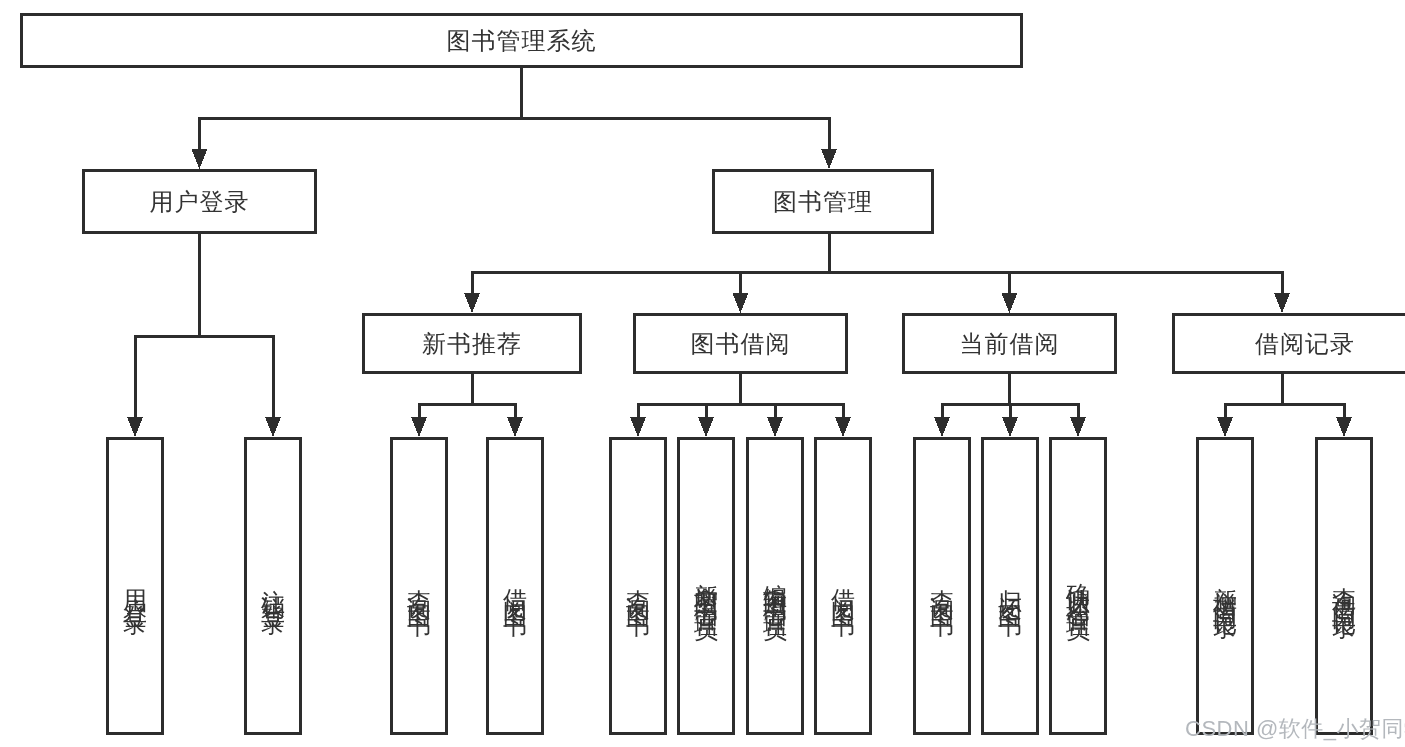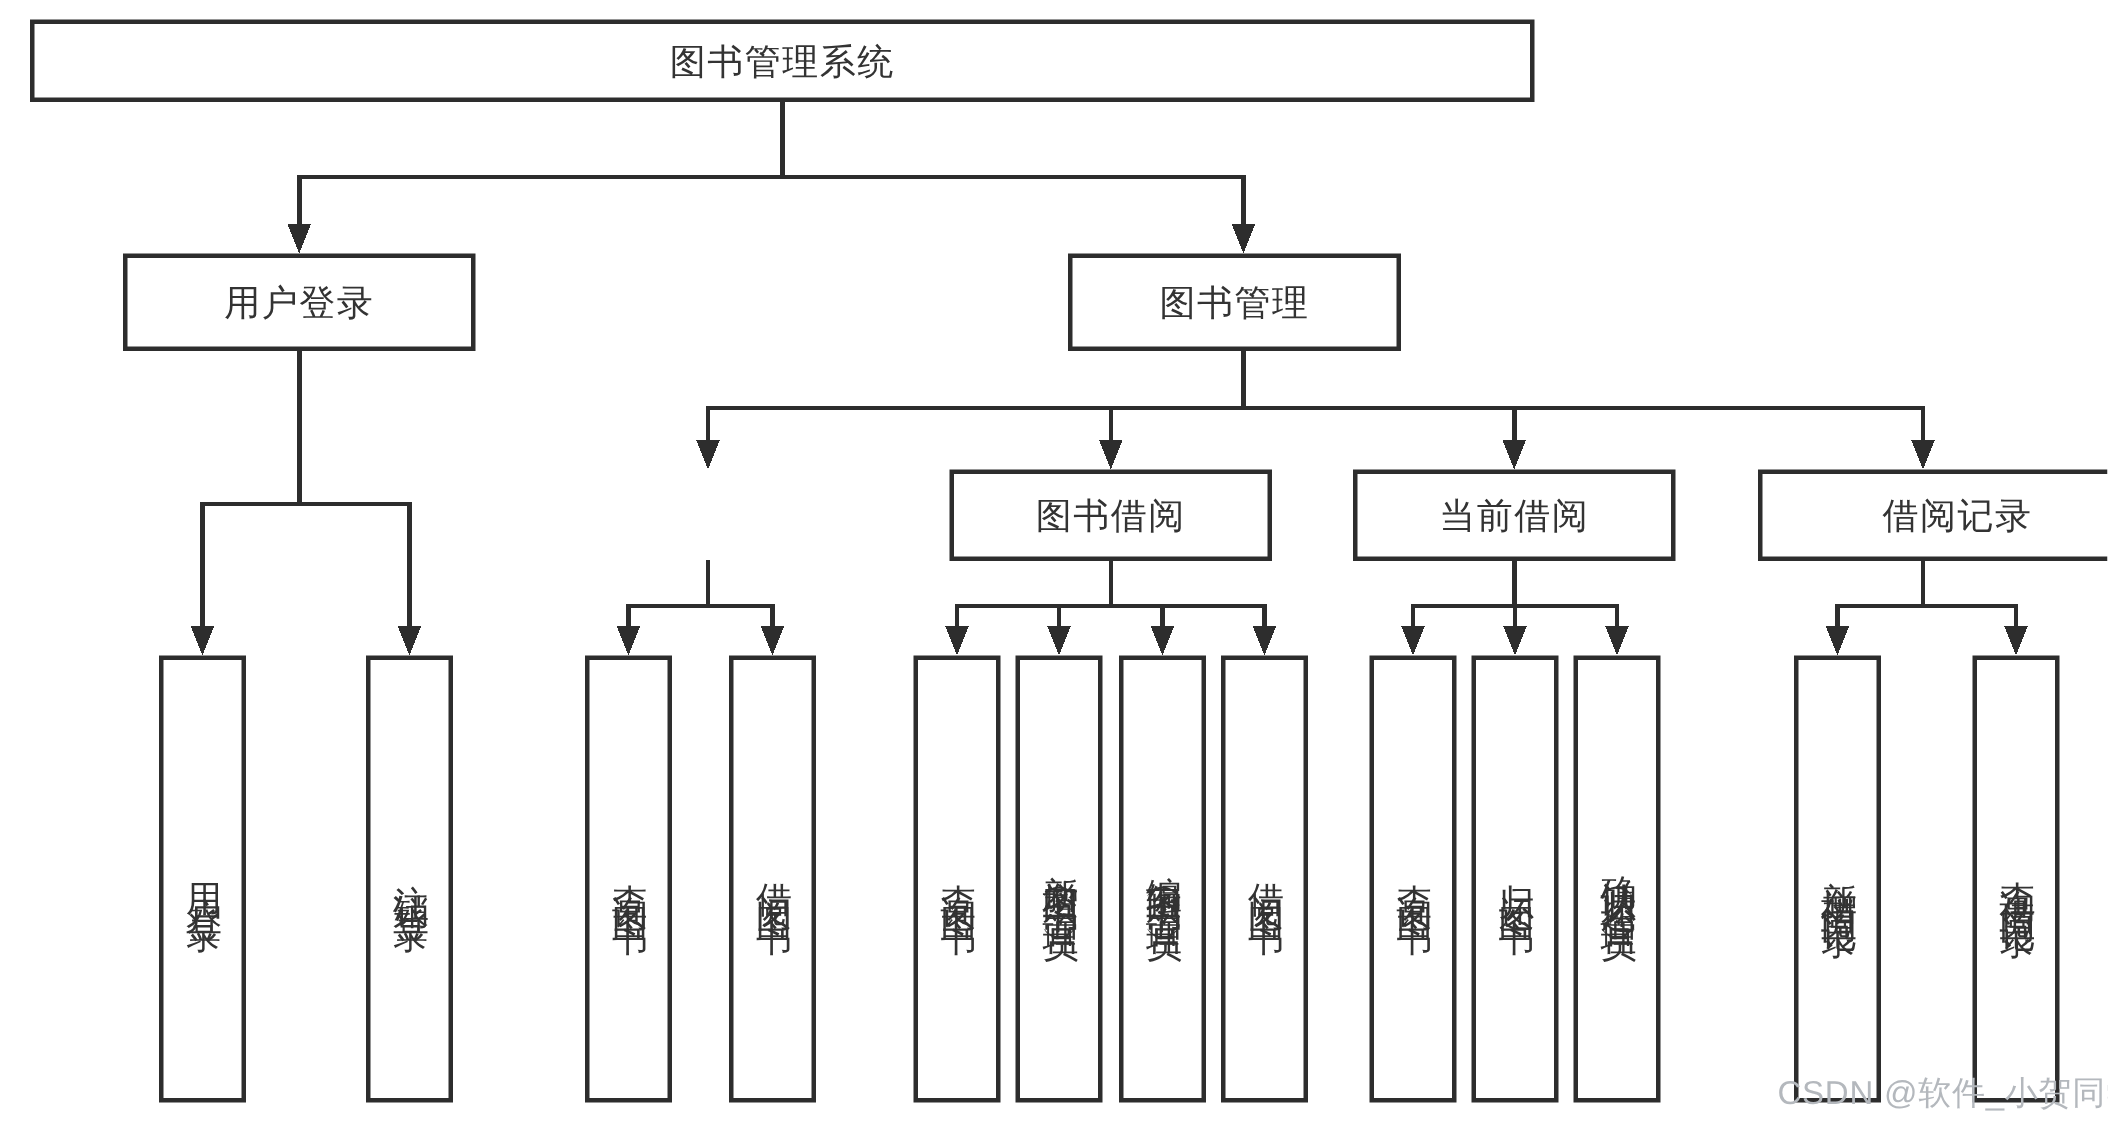--- a/index.html
+++ b/index.html
@@ -93,20 +93,23 @@
     <span>图书管理系统</span>
   </div>
 
   <div class="box h-box" style="left:82px;top:169px;width:235px;height:65px;">
     <span>用户登录</span>
   </div>
   <div class="box h-box" style="left:712px;top:169px;width:222px;height:65px;">
     <span>图书管理</span>
   </div>
 
+  <div class="box h-box" style="left:362px;top:313px;width:220px;height:61px;">
+    <span>新书推荐</span>
+  </div>
   <div class="box h-box" style="left:902px;top:313px;width:215px;height:61px;">
     <span>当前借阅</span>
   </div>
   <div class="box h-box" style="left:633px;top:313px;width:215px;height:61px;">
     <span>图书借阅</span>
   </div>
   <div class="box h-box" style="left:1172px;top:313px;width:266px;height:61px;">
     <span>借阅记录</span>
   </div>
 

